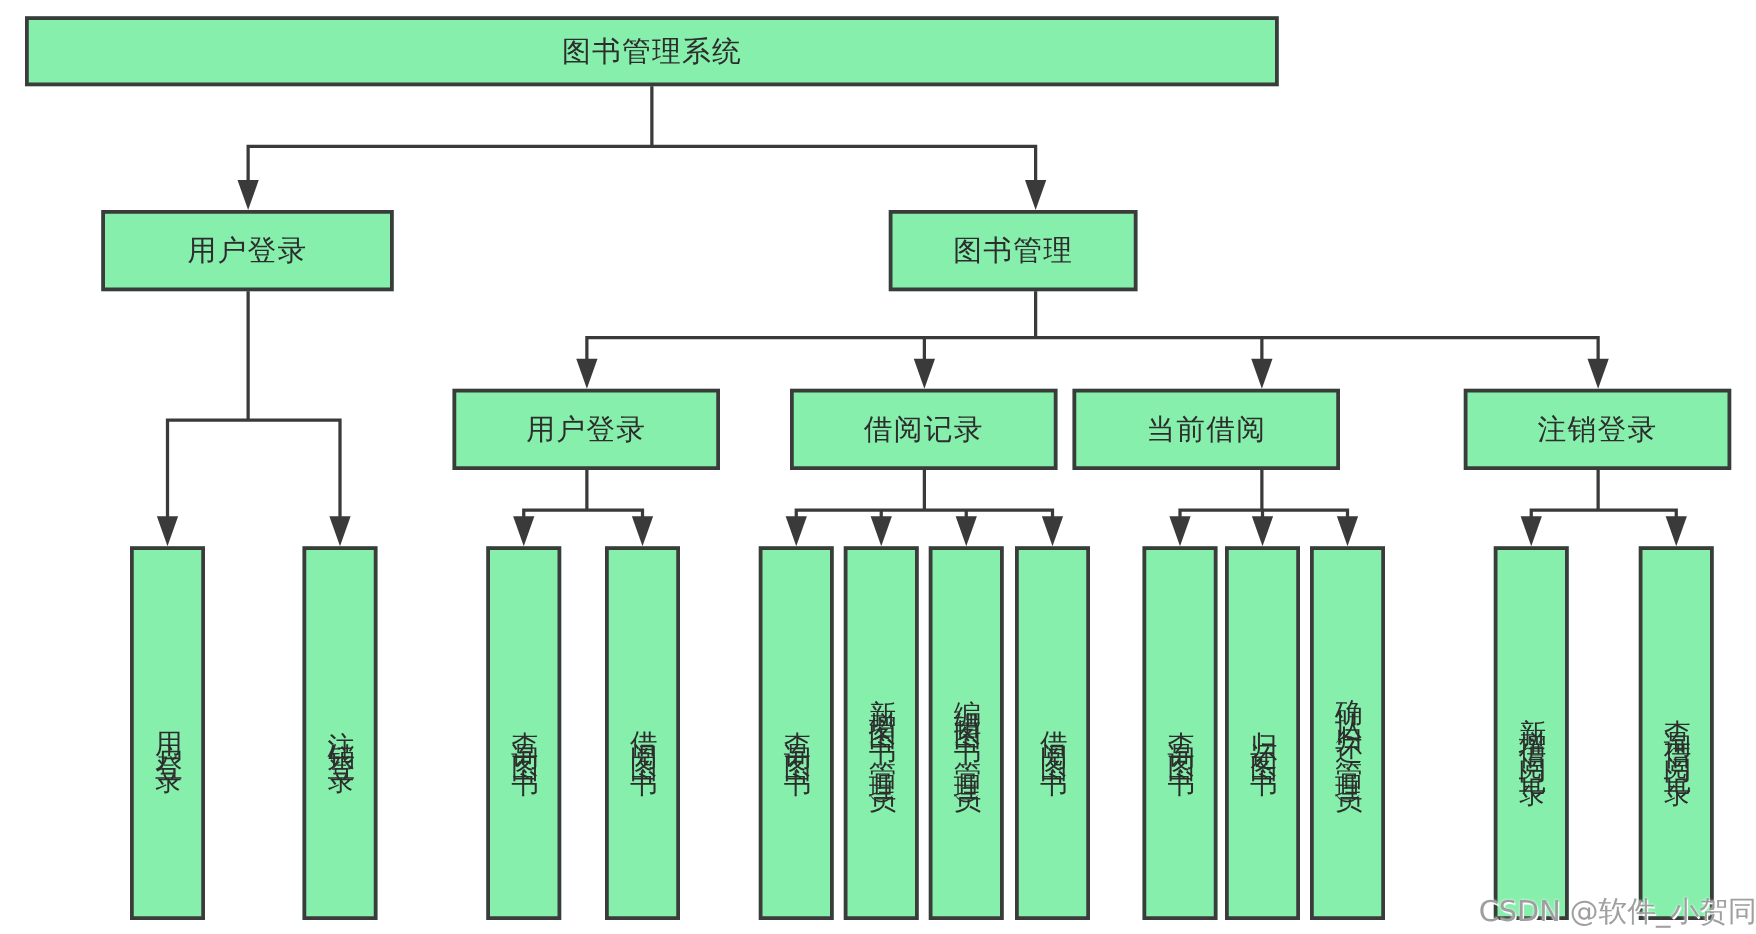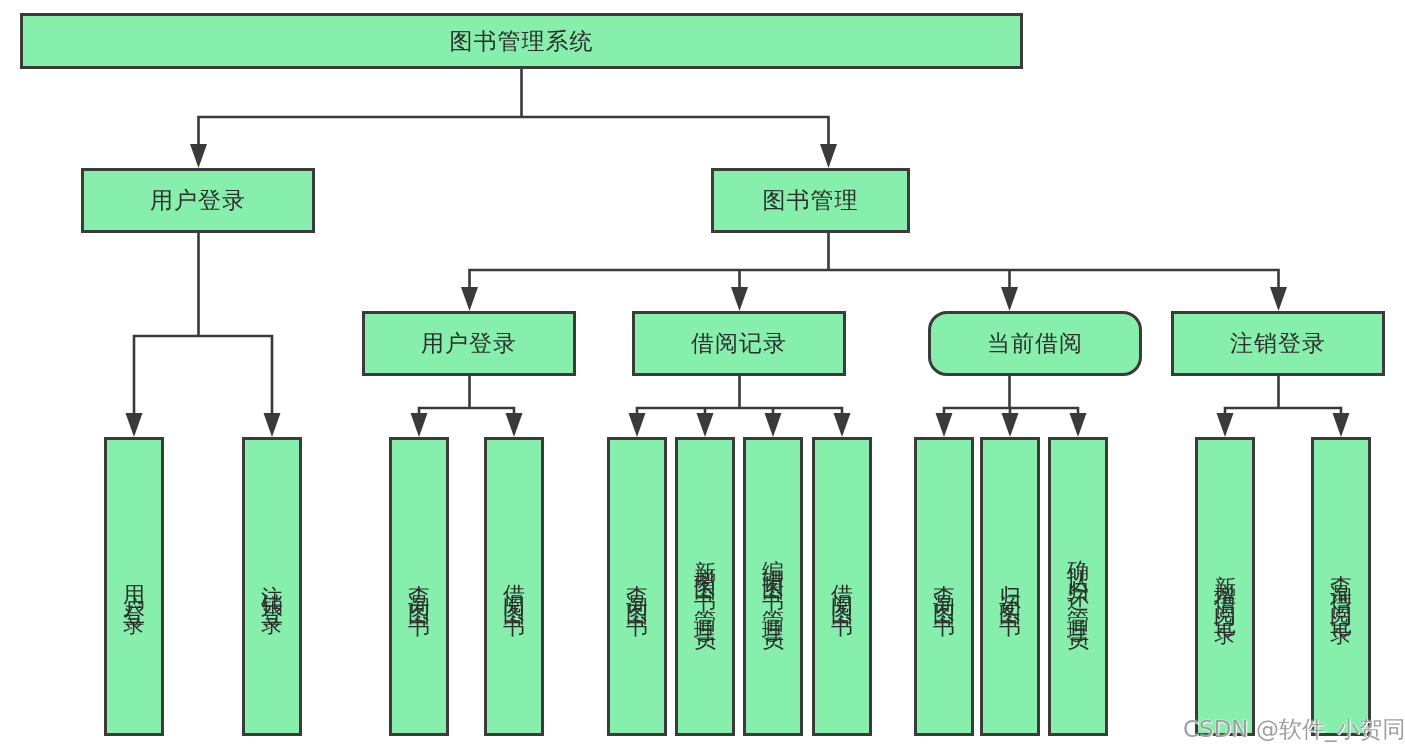--- a/index.html
+++ b/index.html
@@ -24,21 +24,21 @@
   }
   
   #root-box{left:20px;top:13px;width:1003px;height:56px;}
   
   #node-user-login{left:81px;top:168px;width:234px;height:65px;}
   #node-book-mgmt{left:711px;top:168px;width:199px;height:65px;}
   
   .l3{top:311px;width:214px;height:65px;}
   #node-new-book-rec{left:362px;}
   #node-book-borrow{left:632px;}
-  #node-current-borrow{left:928px;border-radius:19px;}
+  #node-current-borrow{left:858px;}
   #node-borrow-records{left:1171px;}
   
   .leaf{top:437px;width:60px;height:299px;}
   #leaf-user-login{left:104px;}
   #leaf-logout{left:242px;}
   #leaf-query-books-rec{left:389px;}
   #leaf-borrow-books-rec{left:484px;}
   #leaf-query-books-borrow{left:607px;}
   #leaf-add-books{left:675px;}
   #leaf-edit-books{left:743px;}

